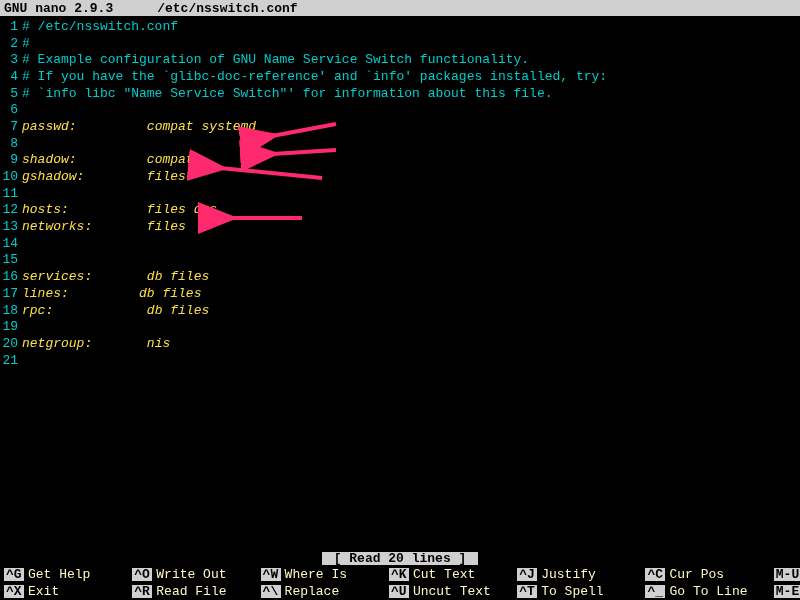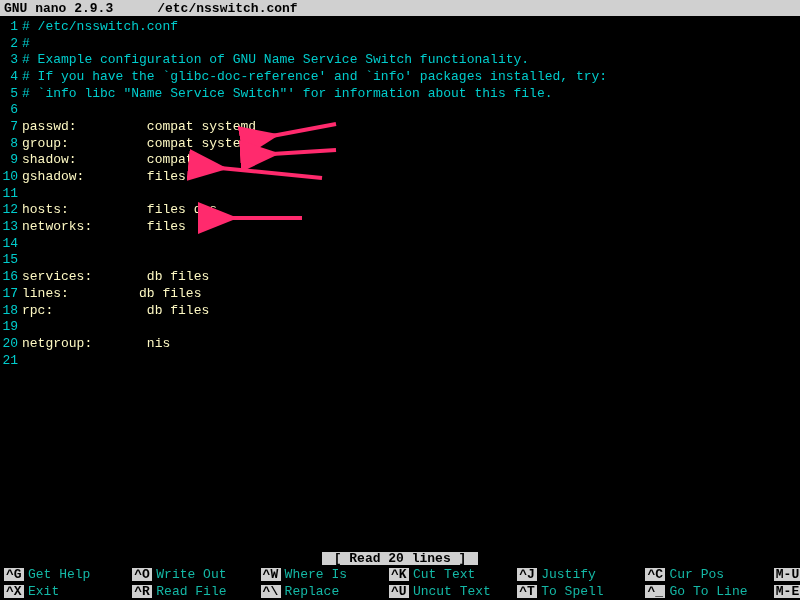--- a/index.html
+++ b/index.html
@@ -19,21 +19,21 @@
   .titlebar .left { flex:0 0 auto; }
   .titlebar .center{ flex:1 1 auto; text-align:left; }
   .editor { padding-top:2px; height:548px; overflow:hidden; }
   .line { display:flex; height:16.7px; align-items:center; }
   .gutter {
     width:22px; text-align:right; color:#00cccc;
     padding-right:4px; font-weight:normal; flex:0 0 auto;
   }
   .content { white-space:pre; flex:1 1 auto; }
   .cyan { color:#00cccc; font-weight:normal; }
-  .white { color:#fef9c3; }
+  .white { color:#fde047;font-style:italic; }
   .statusbar {
     position:absolute; bottom:34px; left:0; right:0;
     display:flex; justify-content:center; height:16px;
     align-items:center;
   }
   .status-pill {
     background:#d0d0d0; color:#000; padding:0 12px;
     font-weight:bold;
   }
   .bottombar {
@@ -42,21 +42,21 @@
     padding:0 4px;
   }
   .bottomrow { display:flex; height:17px; align-items:center; }
   .shortcut { display:flex; align-items:center; flex:0 0 16.2%; }
   .shortcut.narrow { flex:0 0 9.4%; }
   .key {
     background:#d0d0d0; color:#000; padding:0 2px;
     font-weight:bold; margin-right:4px; min-width:20px;
     display:inline-block; text-align:left;
   }
-  .label { color:#14b8a6; white-space:pre; }
+  .label { color:#fef9c3; white-space:pre; }
   
   .arrows { position:absolute; pointer-events:none; }
   svg { display:block; }
 </style>
 </head>
 <body>
 
 <div class="titlebar">
   <div class="left">GNU nano 2.9.3</div>
   <div class="center">/etc/nsswitch.conf</div>
@@ -86,21 +86,20 @@
     <div class="line">
       <div class="gutter">6</div>
       <div class="content"></div>
     </div>
     <div class="line">
       <div class="gutter">7</div>
       <div class="content"><span class="white">passwd:         </span><span class="white">compat systemd</span></div>
     </div>
     <div class="line">
       <div class="gutter">8</div>
-      <div class="content"><span class="white">group:          </span><span class="white">compat systemd</span></div>
     </div>
     <div class="line">
       <div class="gutter">9</div>
       <div class="content"><span class="white">shadow:         </span><span class="white">compat</span></div>
     </div>
     <div class="line">
       <div class="gutter">10</div>
       <div class="content"><span class="white">gshadow:        </span><span class="white">files</span></div>
     </div>
     <div class="line">

